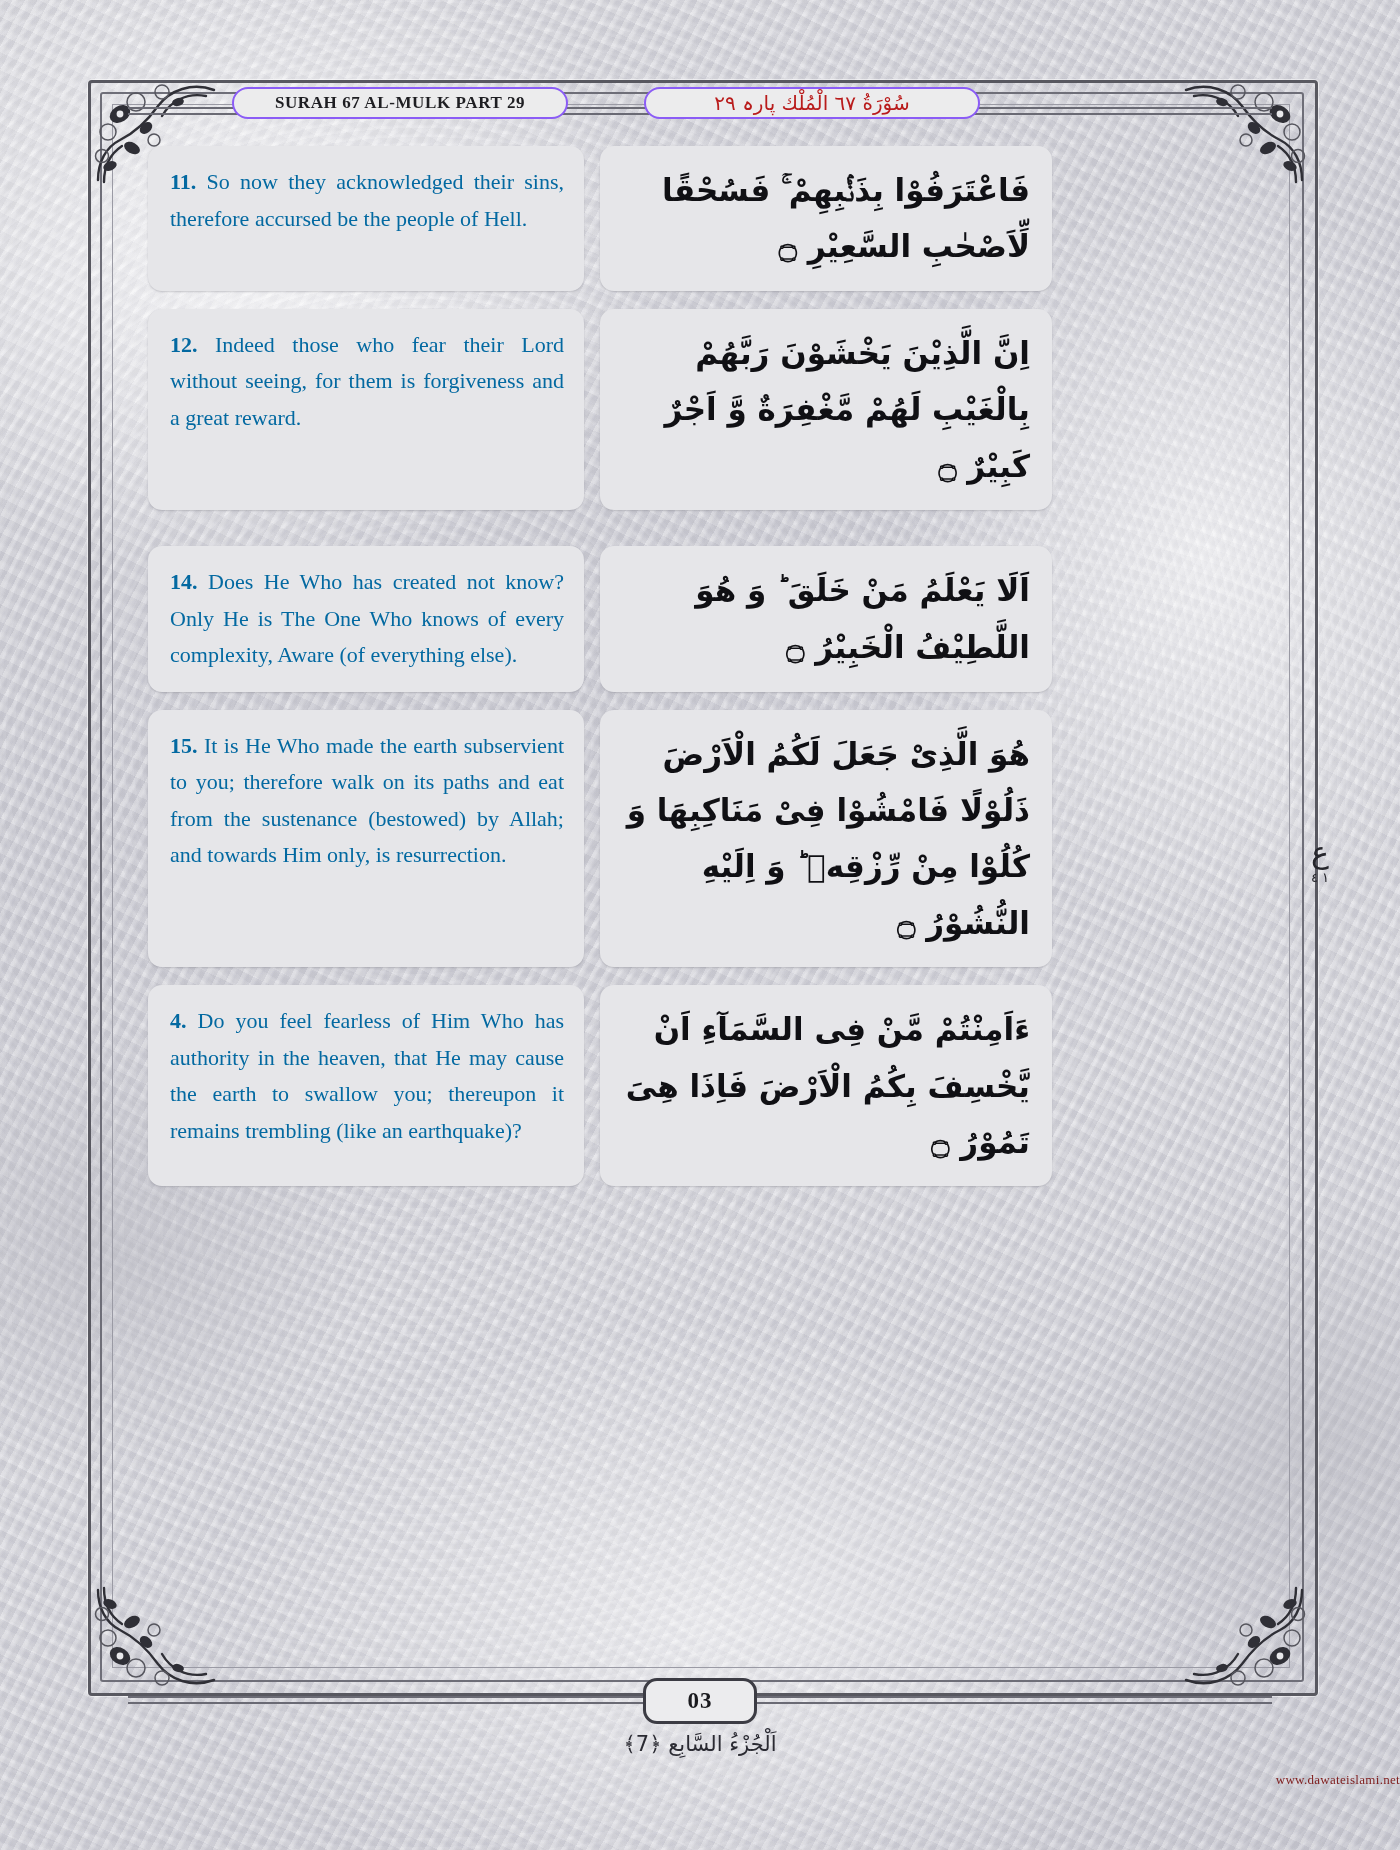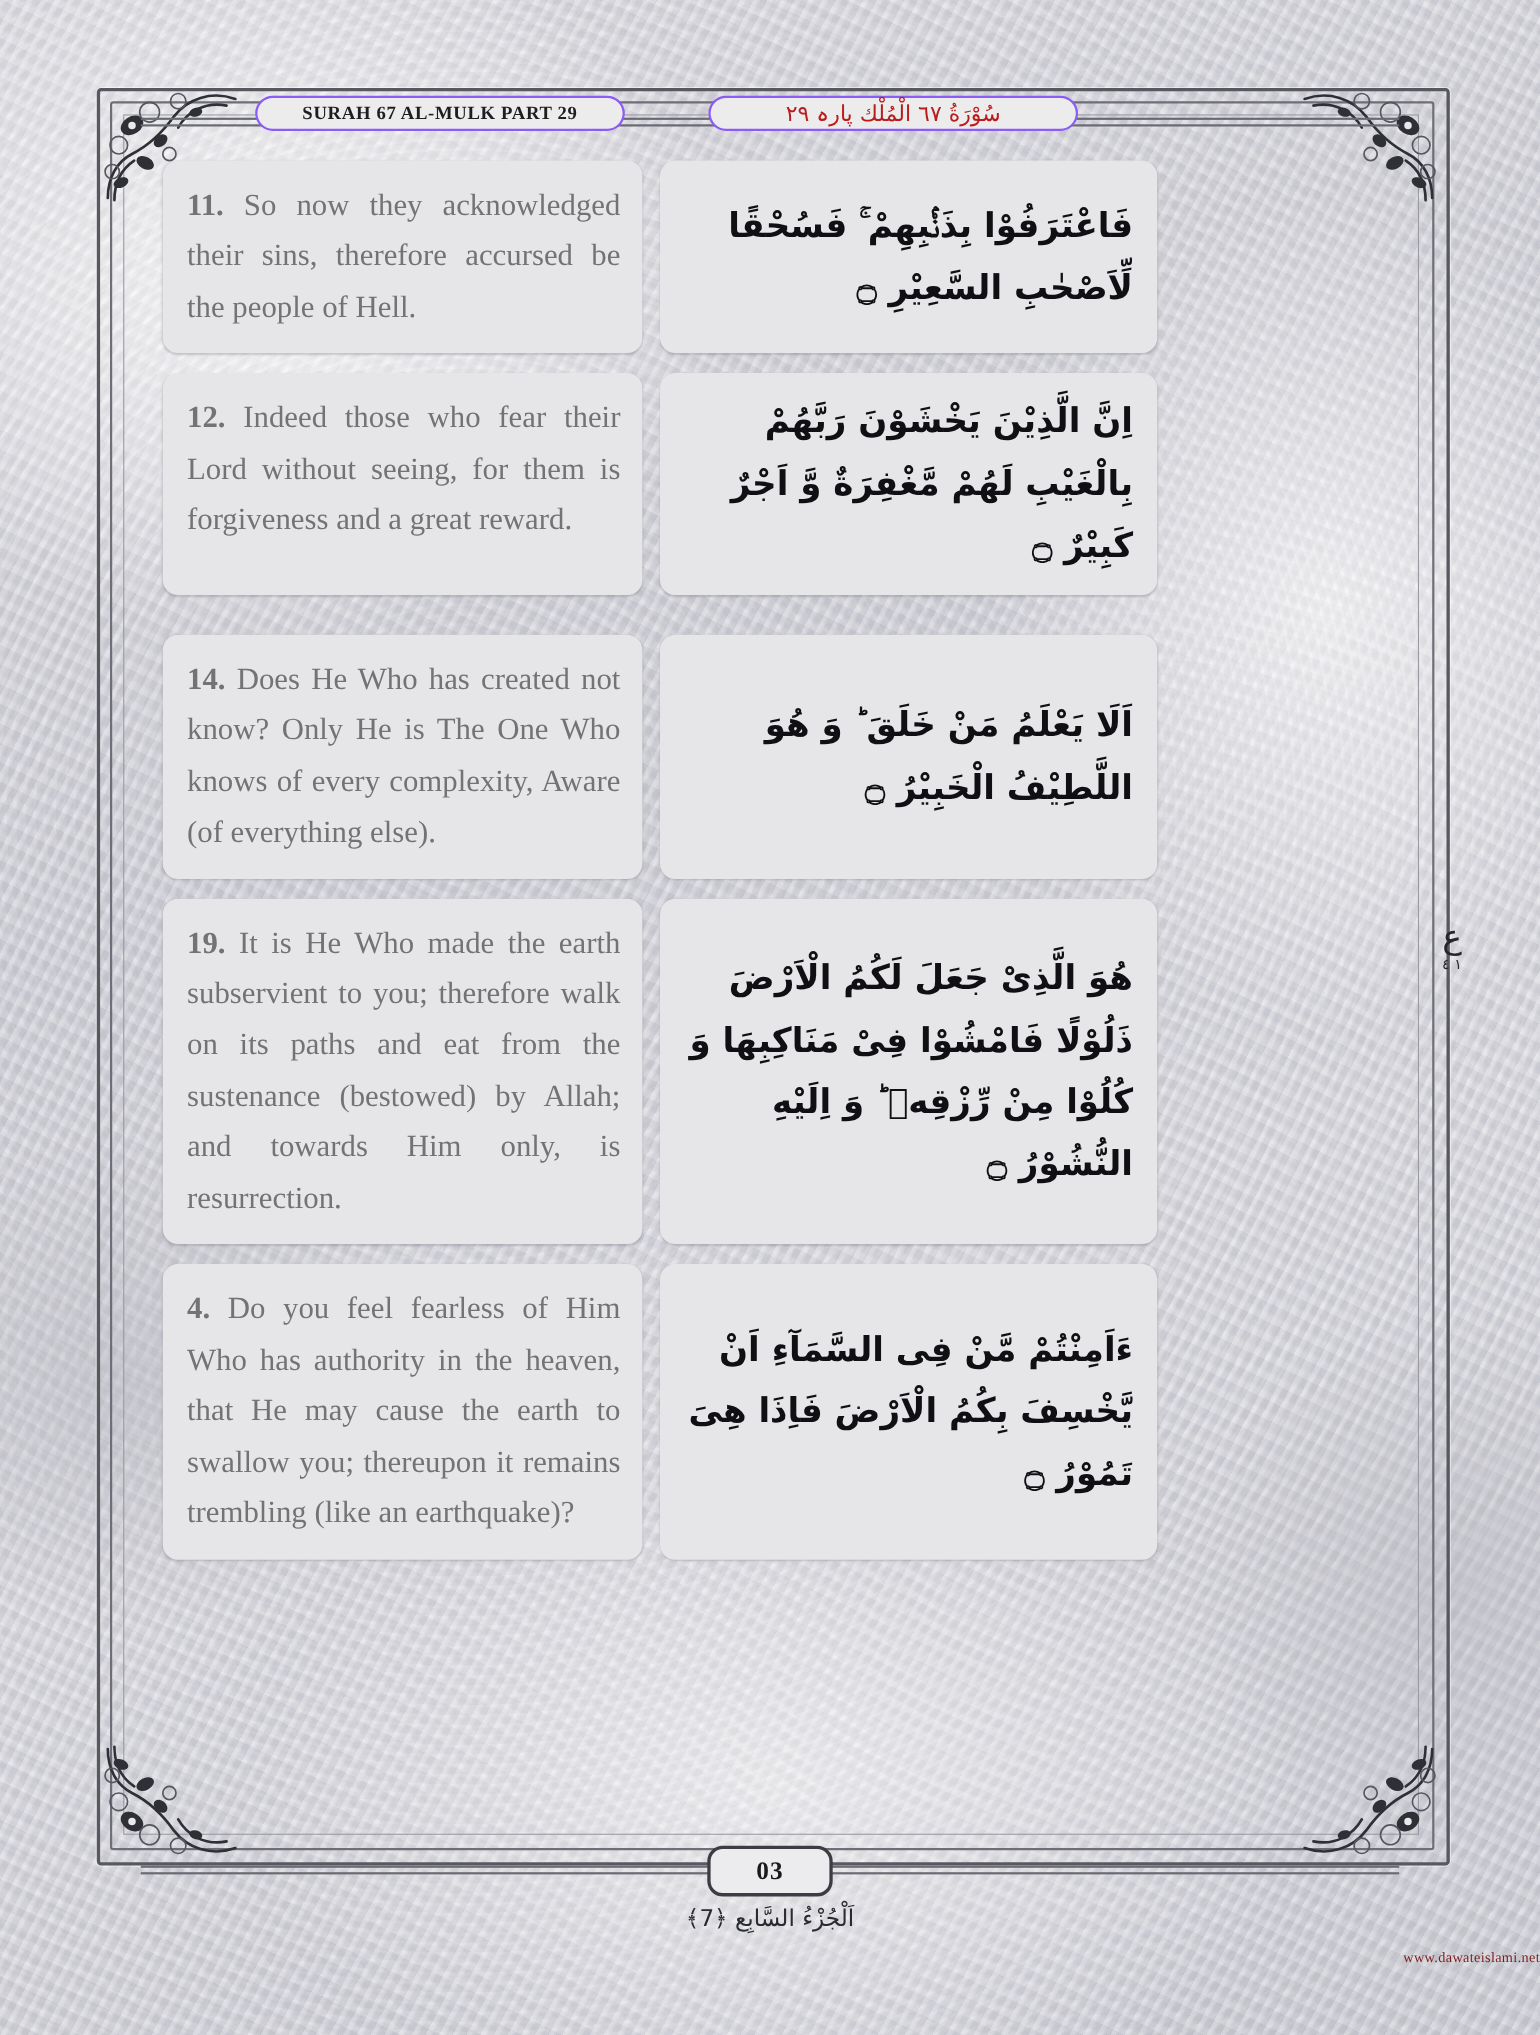--- a/index.html
+++ b/index.html
@@ -149,23 +149,23 @@
   .cell-ar {
     width: 452px;
     padding: 16px 22px 16px 20px;
     box-sizing: border-box;
     display: flex;
     align-items: center;
     justify-content: flex-end;
   }
   .en-text {
     font-family: "Liberation Serif", serif;
-    font-size: 28px;
+    font-size: 22px;
     line-height: 1.66;
-    color: #737373;
+    color: #0369a1;
     text-align: justify;
     text-align-last: left;
     width: 100%;
     hyphens: none;
   }
   .en-text .vnum {
     font-weight: bold;
   }
   .ar-text {
     font-family: "DejaVu Sans", sans-serif;
@@ -389,21 +389,21 @@
     <div class="cell cell-en">
       <div class="en-text"><span class="vnum">14.</span>  Does He Who has created not know? Only He is The One Who knows of every complexity, Aware (of everything else).</div>
     </div>
     <div class="cell cell-ar">
       <div class="ar-text">اَلَا یَعْلَمُ مَنْ خَلَقَ ؕ وَ هُوَ اللَّطِیْفُ الْخَبِیْرُ ۝</div>
     </div>
   </div>
 
   <div class="verse-row">
     <div class="cell cell-en">
-      <div class="en-text"><span class="vnum">19.</span>  It is He Who made the earth subservient to you; therefore walk on its paths and eat from the sustenance (bestowed) by Allah; and towards Him only, is resurrection.</div>
+      <div class="en-text"><span class="vnum">15.</span>  It is He Who made the earth subservient to you; therefore walk on its paths and eat from the sustenance (bestowed) by Allah; and towards Him only, is resurrection.</div>
     </div>
     <div class="cell cell-ar">
       <div class="ar-text">هُوَ الَّذِیْ جَعَلَ لَكُمُ الْاَرْضَ ذَلُوْلًا فَامْشُوْا فِیْ مَنَاكِبِهَا وَ كُلُوْا مِنْ رِّزْقِهٖ ؕ وَ اِلَیْهِ النُّشُوْرُ ۝</div>
     </div>
   </div>
 
   <div class="verse-row">
     <div class="cell cell-en">
       <div class="en-text"><span class="vnum">4.</span>  Do you feel fearless of Him Who has authority in the heaven, that He may cause the earth to swallow you; thereupon it remains trembling (like an earthquake)?</div>
     </div>

